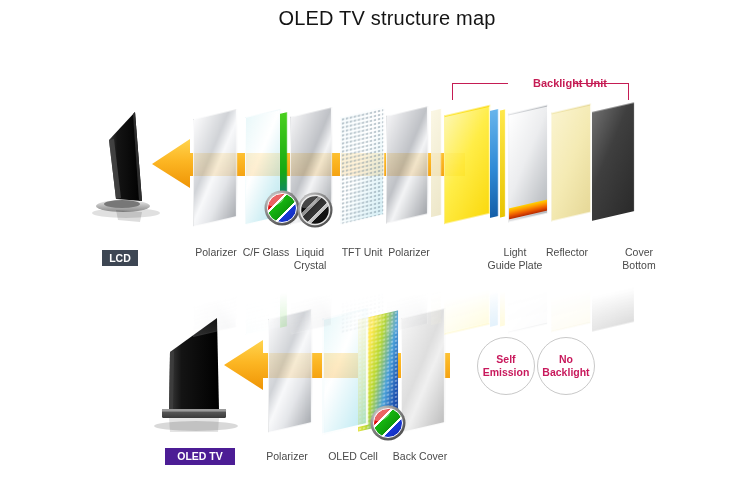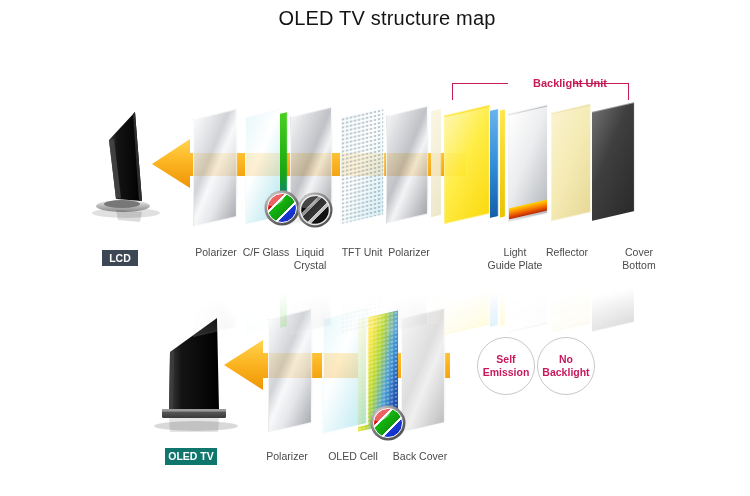--- a/index.html
+++ b/index.html
@@ -183,21 +183,21 @@
       <ellipse cx="196" cy="426" rx="42" ry="5" fill="rgba(0,0,0,0.15)"></ellipse>
       <polygon points="217,318 219,410 169,410 170,352" fill="url(#tvG)"></polygon>
       <polygon points="170,352 174,351 173,410 169,410" fill="#3e3e3e" opacity="0.9"></polygon>
       <rect x="162" y="409" width="64" height="9" rx="1.5" fill="url(#baseG)"></rect>
       <rect x="162" y="409" width="64" height="2.5" fill="#9a9a9a"></rect>
       <polygon points="219,418 169,418 170,432 218,432" fill="#222" opacity="0.12"></polygon>
     </g>
   </svg>
 
   <div class="tv-badge" style="left:102px;top:250px;width:36px;height:16px;line-height:16px;background:#3d4653;">LCD TV</div>
-  <div class="tv-badge" style="left:165px;top:448px;width:52px;height:17px;line-height:17px;background:#0f766e;">OLED TV</div>
+  <div class="tv-badge" style="left:165px;top:448px;width:70px;height:17px;line-height:17px;background:#4c1d95;">OLED TV</div>
 
   <div class="layer-label" style="left:184px;top:246px;">Polarizer</div>
   <div class="layer-label" style="left:234px;top:246px;">C/F Glass</div>
   <div class="layer-label" style="left:278px;top:246px;">Liquid
 Crystal</div>
   <div class="layer-label" style="left:330px;top:246px;">TFT Unit</div>
   <div class="layer-label" style="left:377px;top:246px;">Polarizer</div>
   <div class="layer-label" style="left:483px;top:246px;">Light
 Guide Plate</div>
   <div class="layer-label" style="left:535px;top:246px;">Reflector</div>

